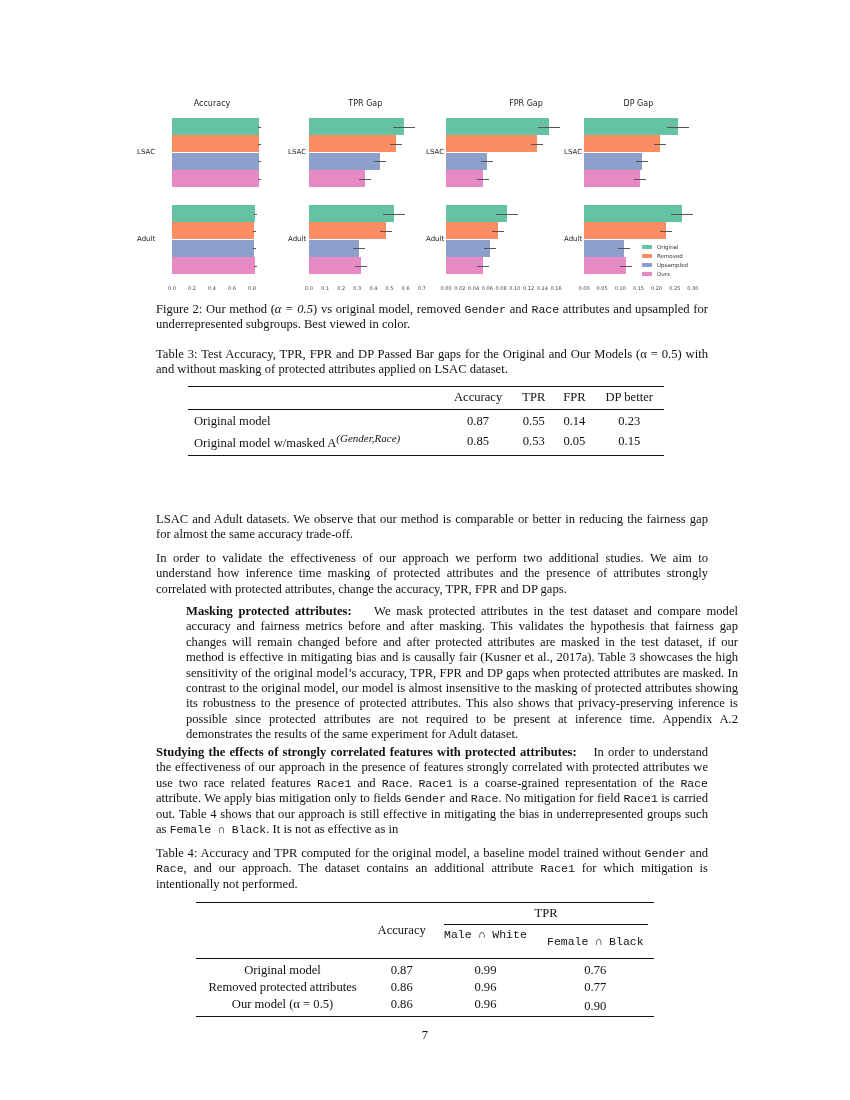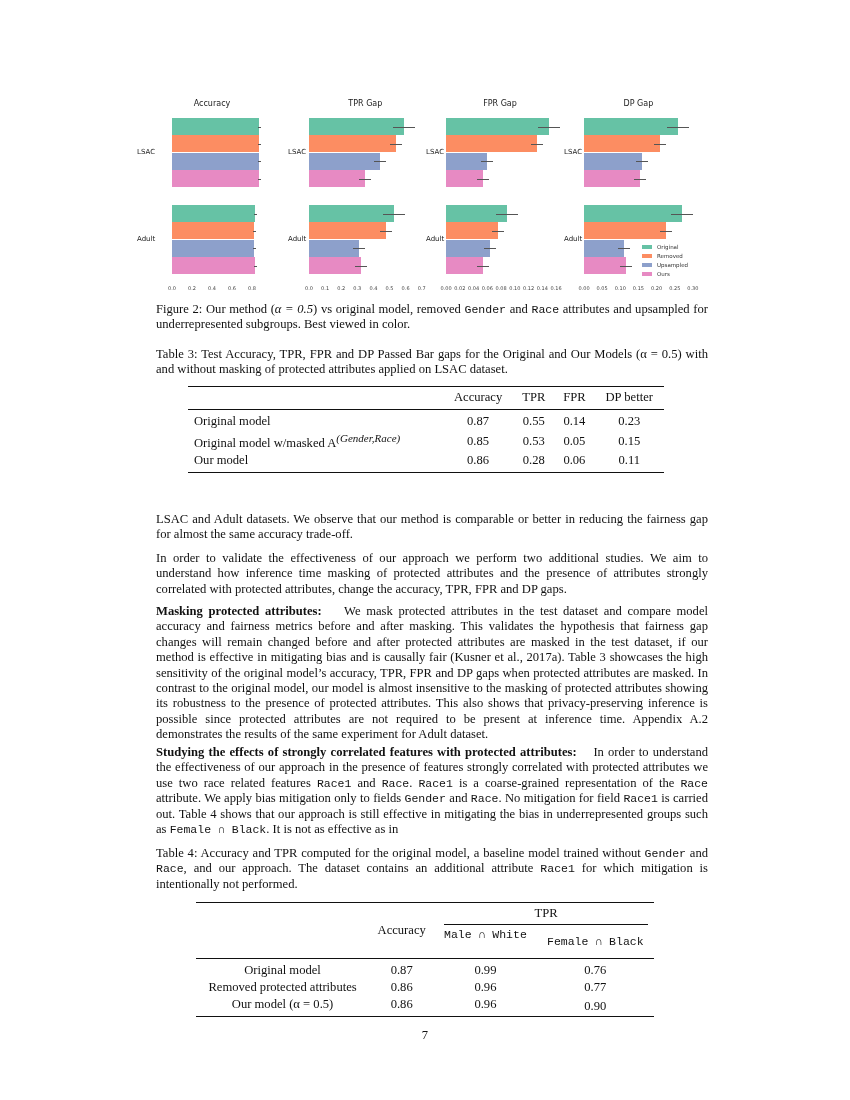--- a/index.html
+++ b/index.html
@@ -82,21 +82,21 @@
     <div class="bar" style="left: 309px; top: 256.9px; width: 51.52px; background: rgb(231, 138, 195);"></div>
     <div class="err" style="left: 354.52px; width: 12px; top: 265.55px;"></div>
     <div class="tick" style="left: 309px; top: 285px;">0.0</div>
     <div class="tick" style="left: 325.1px; top: 285px;">0.1</div>
     <div class="tick" style="left: 341.2px; top: 285px;">0.2</div>
     <div class="tick" style="left: 357.3px; top: 285px;">0.3</div>
     <div class="tick" style="left: 373.4px; top: 285px;">0.4</div>
     <div class="tick" style="left: 389.5px; top: 285px;">0.5</div>
     <div class="tick" style="left: 405.6px; top: 285px;">0.6</div>
     <div class="tick" style="left: 421.7px; top: 285px;">0.7</div>
-    <div class="panel-title" style="left: 445px; top: 99px;">FPR Gap</div>
+    <div class="panel-title" style="left: 471px; top: 99px;">FPR Gap</div>
     <div class="ylab" style="left: 426px; top: 147.6px;">LSAC</div>
     <div class="bar" style="left: 446px; top: 118px; width: 103.2px; background: rgb(102, 194, 165);"></div>
     <div class="err" style="left: 538.2px; width: 22px; top: 126.65px;"></div>
     <div class="bar" style="left: 446px; top: 135.3px; width: 90.816px; background: rgb(252, 141, 98);"></div>
     <div class="err" style="left: 530.816px; width: 12px; top: 143.95px;"></div>
     <div class="bar" style="left: 446px; top: 152.6px; width: 41.28px; background: rgb(141, 160, 203);"></div>
     <div class="err" style="left: 481.28px; width: 12px; top: 161.25px;"></div>
     <div class="bar" style="left: 446px; top: 169.9px; width: 37.152px; background: rgb(231, 138, 195);"></div>
     <div class="err" style="left: 477.152px; width: 12px; top: 178.55px;"></div>
     <div class="ylab" style="left: 426px; top: 234.6px;">Adult</div>
@@ -189,37 +189,30 @@
       <td class="num">0.14</td>
       <td class="num">0.23</td>
     </tr>
     <tr>
       <td class="lbl"><span>Original model w/masked A</span><sup>(Gender,Race)</sup></td>
       <td class="num">0.85</td>
       <td class="num">0.53</td>
       <td class="num">0.05</td>
       <td class="num">0.15</td>
     </tr>
-    <tr>
-      <td class="lbl"><span>Our model</span></td>
-      <td class="num">0.86</td>
-      <td class="num">0.28</td>
-      <td class="num">0.06</td>
-      <td class="num">0.11</td>
-    </tr>
   </tbody>
 </table>
 
 <div class="text" style="top:512px;">
   <p>LSAC and Adult datasets. We observe that our method is comparable or better in reducing the fairness gap for almost the same accuracy trade-off.</p>
 </div>
 <div class="text" style="top:551px;">
   <p>In order to validate the effectiveness of our approach we perform two additional studies. We aim to understand how inference time masking of protected attributes and the presence of attributes strongly correlated with protected attributes, change the accuracy, TPR, FPR and DP gaps.</p>
 </div>
-<div class="text" style="top:604px;">
+<div class="text" style="top:604px;margin-left:30px;">
   <p><span class="bold">Masking protected attributes:</span>&nbsp;&nbsp;&nbsp; <span>We mask protected attributes in the test dataset and compare model accuracy and fairness metrics before and after masking. This validates the hypothesis that fairness gap changes will remain changed before and after protected attributes are masked in the test dataset, if our method is effective in mitigating bias and is causally fair (Kusner et al., 2017a). Table 3 showcases the high sensitivity of the original model’s accuracy, TPR, FPR and DP gaps when protected attributes are masked. In contrast to the original model, our model is almost insensitive to the masking of protected attributes showing its robustness to the presence of protected attributes. This also shows that privacy-preserving inference is possible since protected attributes are not required to be present at inference time. Appendix A.2 demonstrates the results of the same experiment for Adult dataset.</span></p>
 </div>
 <div class="text" style="top:745px;">
   <p><span class="bold">Studying the effects of strongly correlated features with protected attributes:</span>&nbsp;&nbsp;&nbsp; <span>In order to understand the effectiveness of our approach in the presence of features strongly correlated with protected attributes we use two race related features </span><span class="mono">Race1</span><span> and </span><span class="mono">Race</span><span>. </span><span class="mono">Race1</span><span> is a coarse-grained representation of the </span><span class="mono">Race</span><span> attribute. We apply bias mitigation only to fields </span><span class="mono">Gender</span><span> and </span><span class="mono">Race</span><span>. No mitigation for field </span><span class="mono">Race1</span><span> is carried out. Table 4 shows that our approach is still effective in mitigating the bias in underrepresented groups such as </span><span class="mono">Female ∩ Black</span><span>. It is not as effective as in</span></p>
 </div>
 
 <div class="text" style="top:846px;">
   <p><span>Table 4:  Accuracy and TPR computed for the original model, a baseline model trained without </span><span class="mono">Gender</span><span> and </span><span class="mono">Race</span><span>, and our approach. The dataset contains an additional attribute </span><span class="mono">Race1</span><span> for which mitigation is intentionally not performed.</span></p>
 </div>
 

